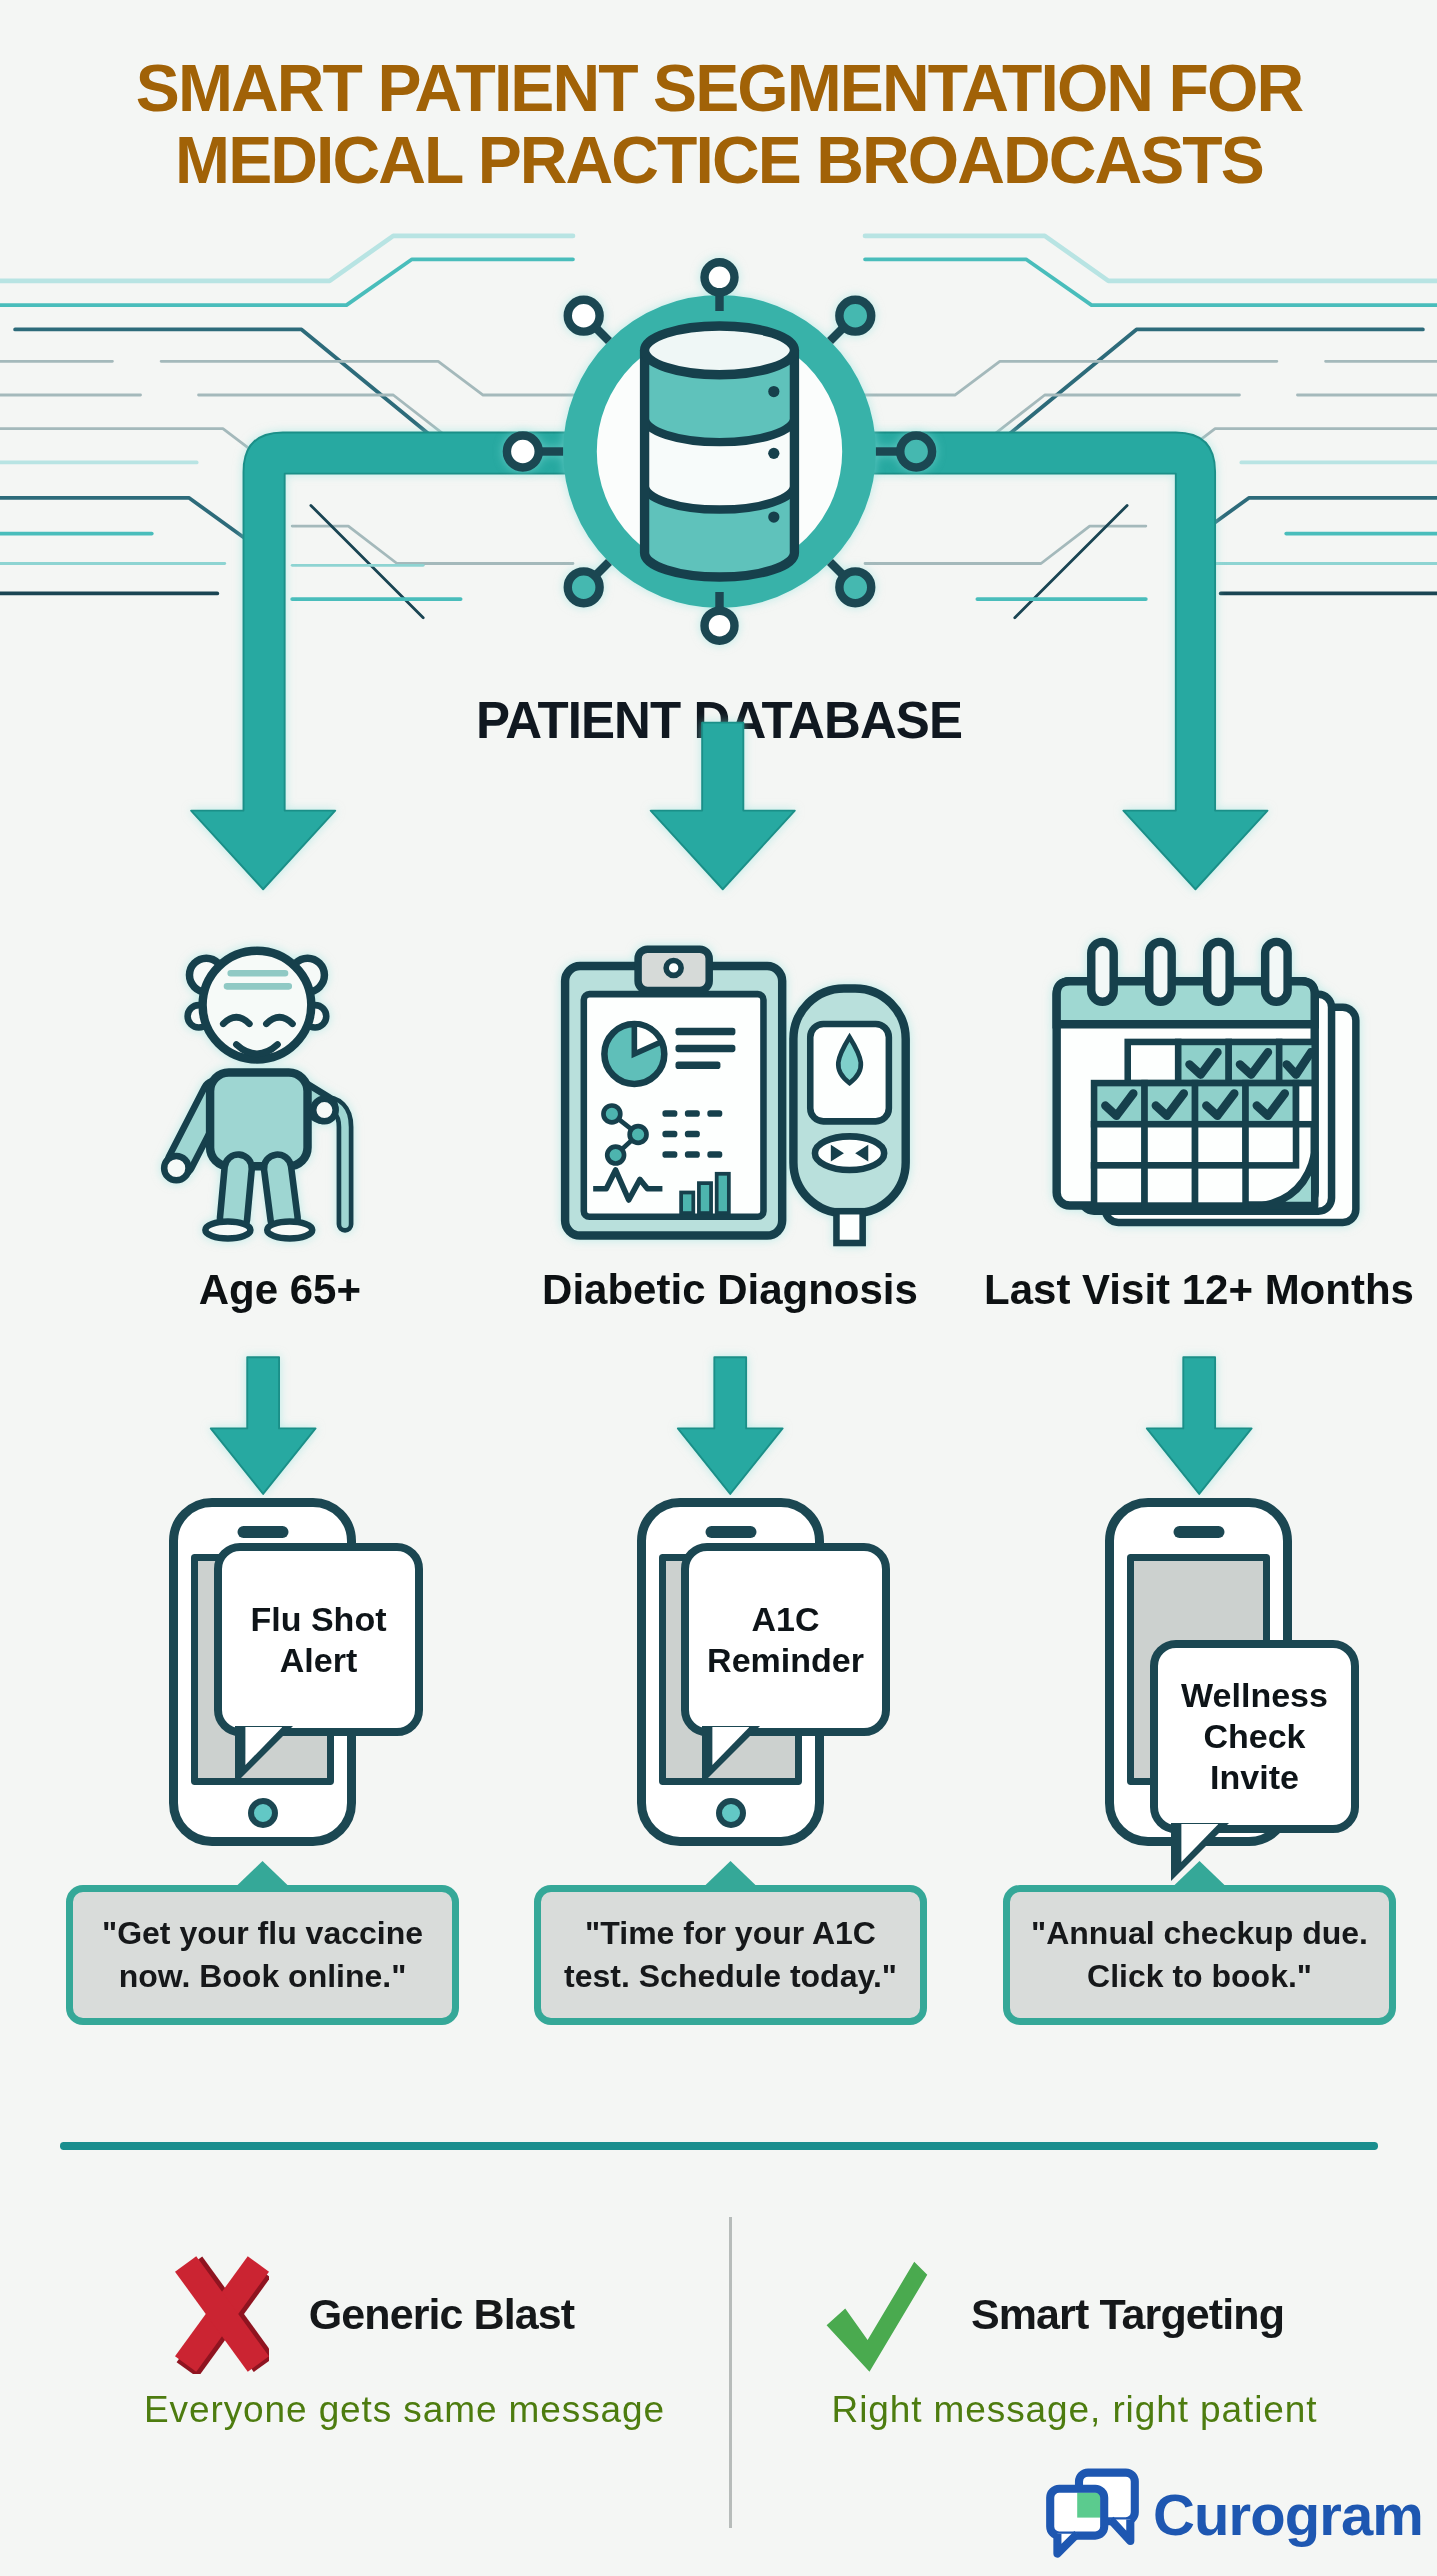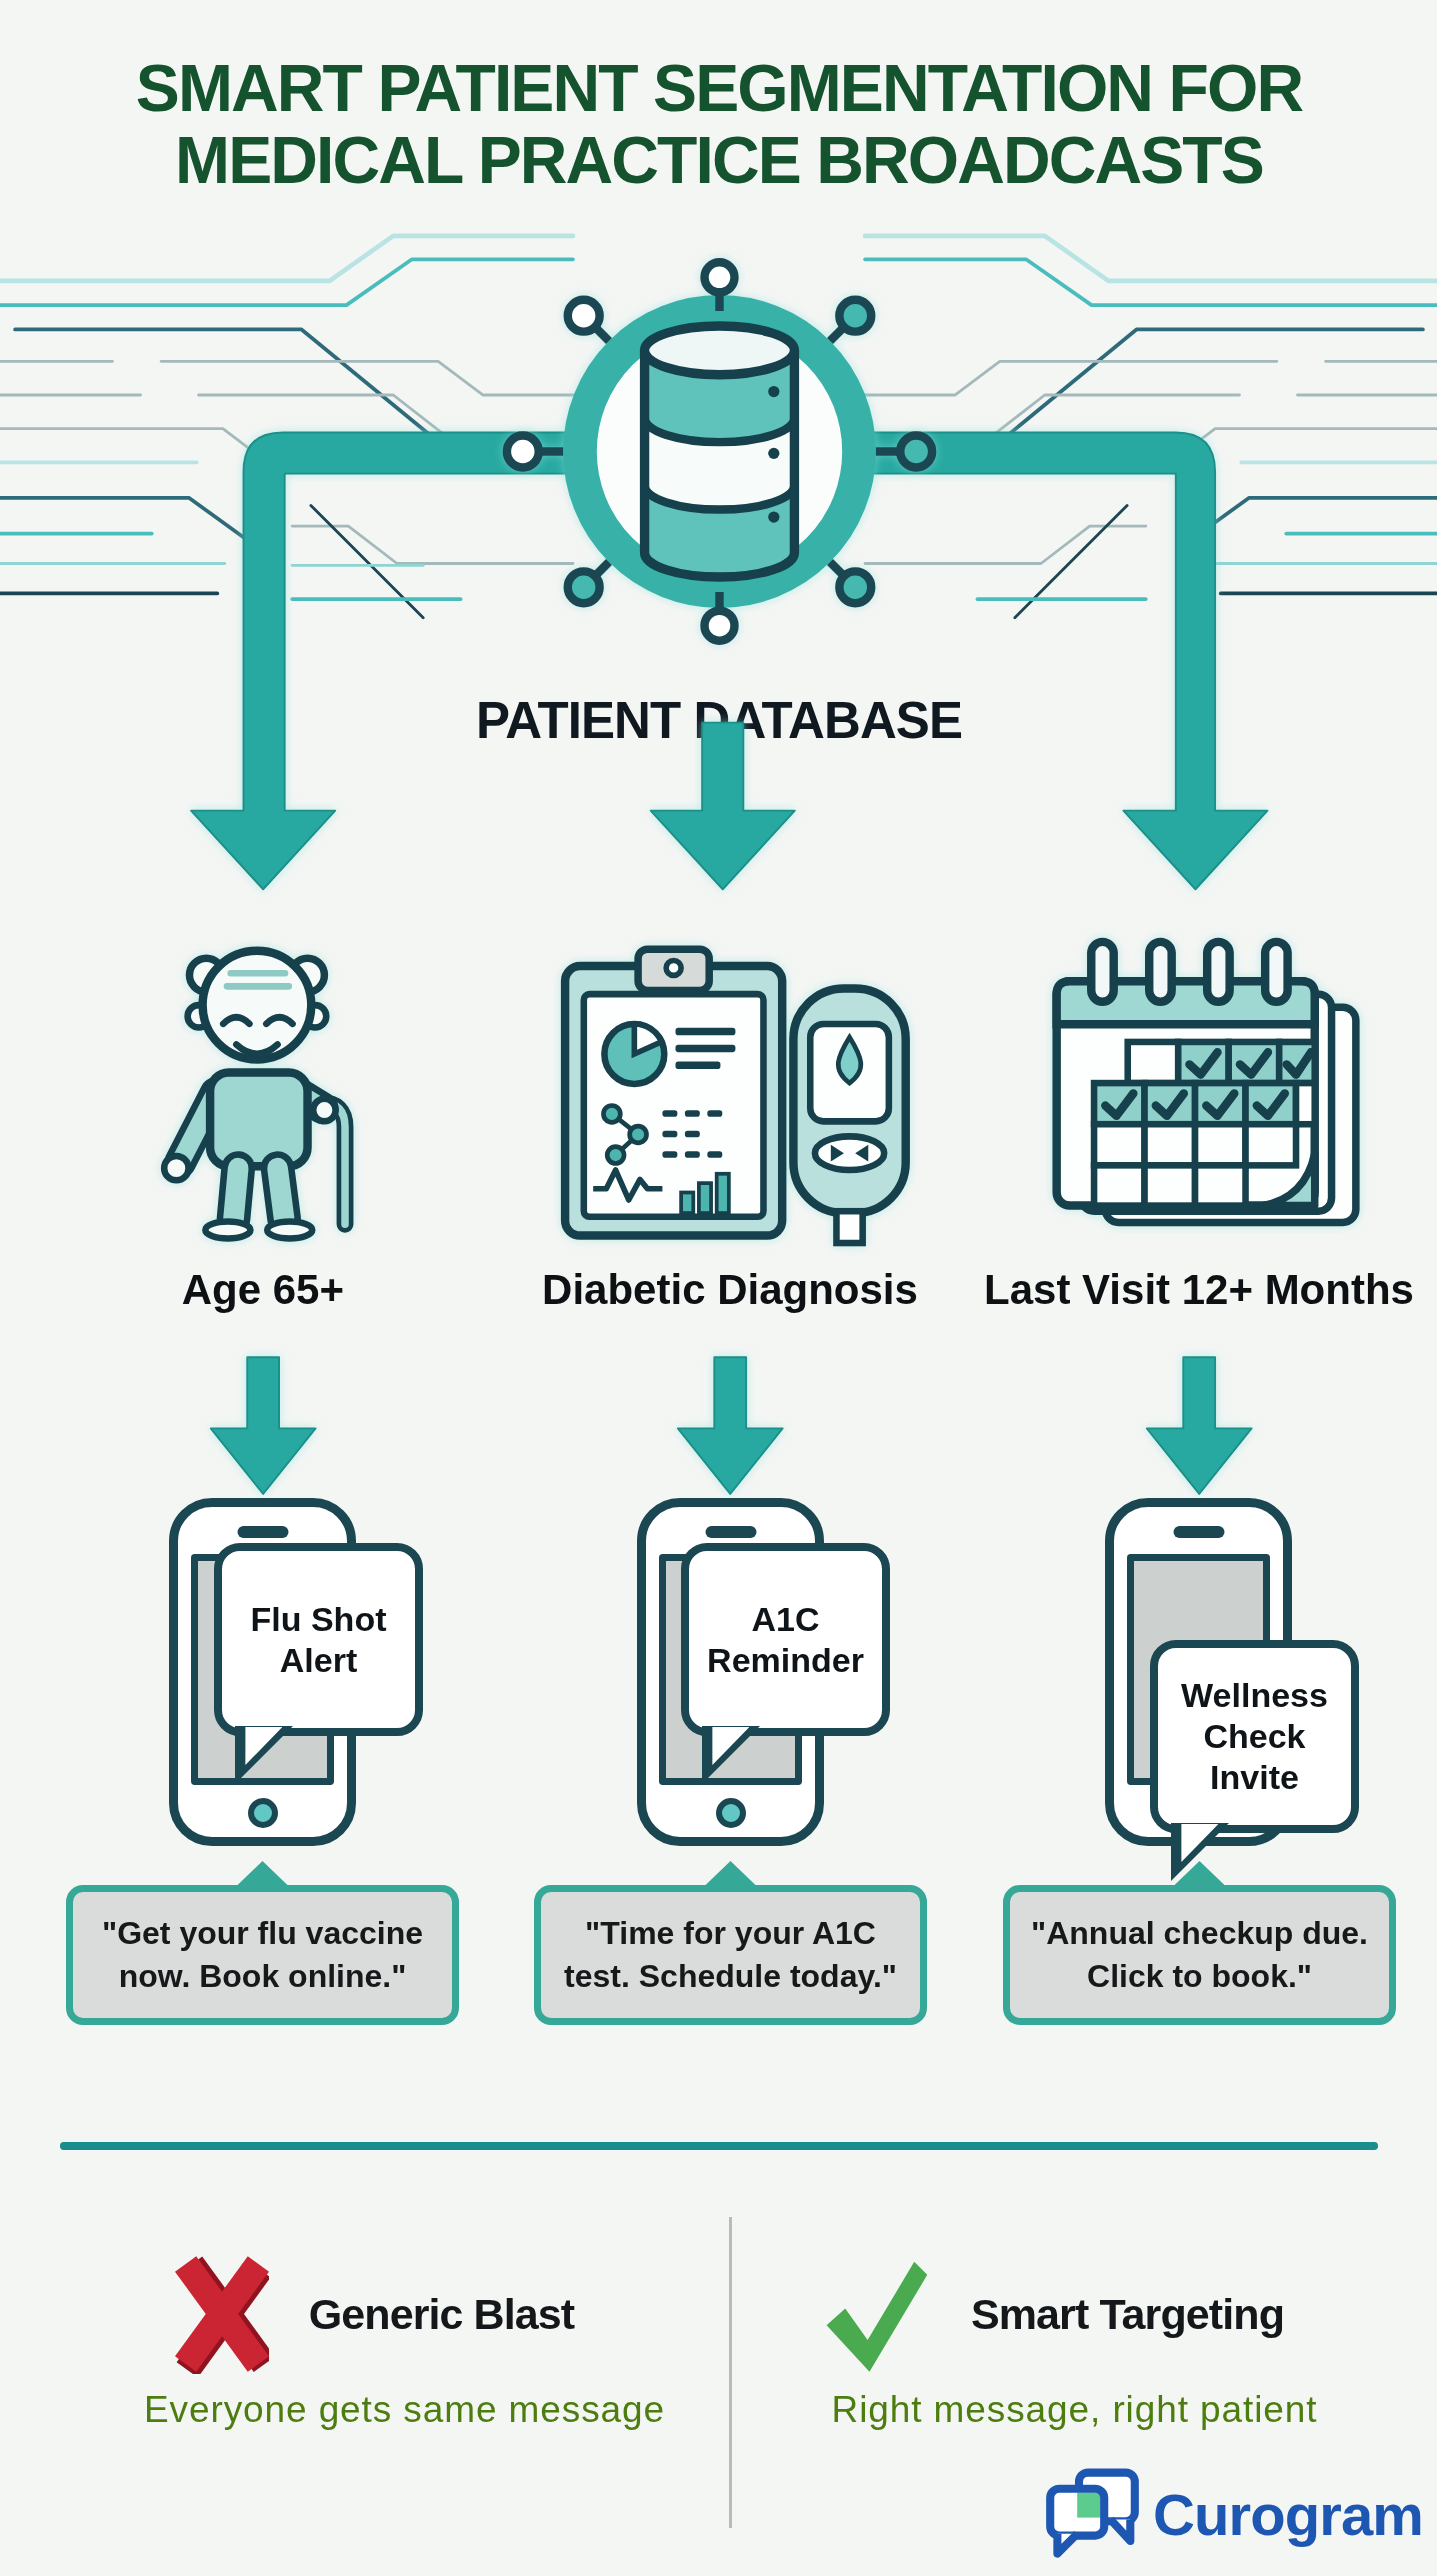--- a/index.html
+++ b/index.html
@@ -8,21 +8,21 @@
     background:#f4f6f4;overflow:hidden;
     font-family:"Liberation Sans", sans-serif;color:#101416;
   }
   .abs{position:absolute;}
   svg{display:block;}
   .glow{filter:drop-shadow(0 0 4.7px rgba(140,225,220,.55));}
 
   
   .title{
     top:52px;left:0;width:1438px;text-align:center;
-    font-size:66px;font-weight:700;letter-spacing:-1.9px;line-height:72px;color:#14532d;
+    font-size:66px;font-weight:700;letter-spacing:-1.9px;line-height:72px;color:#a16207;
   }
 
   
   .hub-label{
     top:651px;left:0;width:1438px;text-align:center;
     font-size:51px;font-weight:700;letter-spacing:-0.9px;color:#101820;margin-top:40px;
   }
 
   
   .seg-label{
@@ -266,21 +266,21 @@
         <path d="M232,139 L244,150 L262,126"></path>
         <path d="M282,139 L292,150 L308,126"></path>
       <path d="M88,183 L100,194 L118,170"></path>
         <path d="M142,183 L154,194 L172,170"></path>
         <path d="M196,183 L208,194 L226,170"></path>
         <path d="M250,183 L262,194 L280,170"></path>
     </g>
     <path d="M256,290 Q302,282 312,234 L312,290 Z" fill="#9fd8d2" stroke="#16404c" stroke-width="8" stroke-linejoin="round"></path>
   </svg>
 
-  <div class="abs seg-label" style="left:0.9px;">Age 65+</div>
+  <div class="abs seg-label" style="left:0.9px;padding-left:17px;">Age 65+</div>
   <div class="abs seg-label" style="left:468px;">Diabetic Diagnosis</div>
   <div class="abs seg-label" style="left:937px;">Last Visit 12+ Months</div>
 
   <div class="abs phone" style="left:169px;top:1498px;">
     <div class="speaker"></div>
     <div class="screen"></div>
     <div class="home"></div>
   </div>
   <div class="abs phone" style="left:637px;top:1498px;">
     <div class="speaker"></div>

